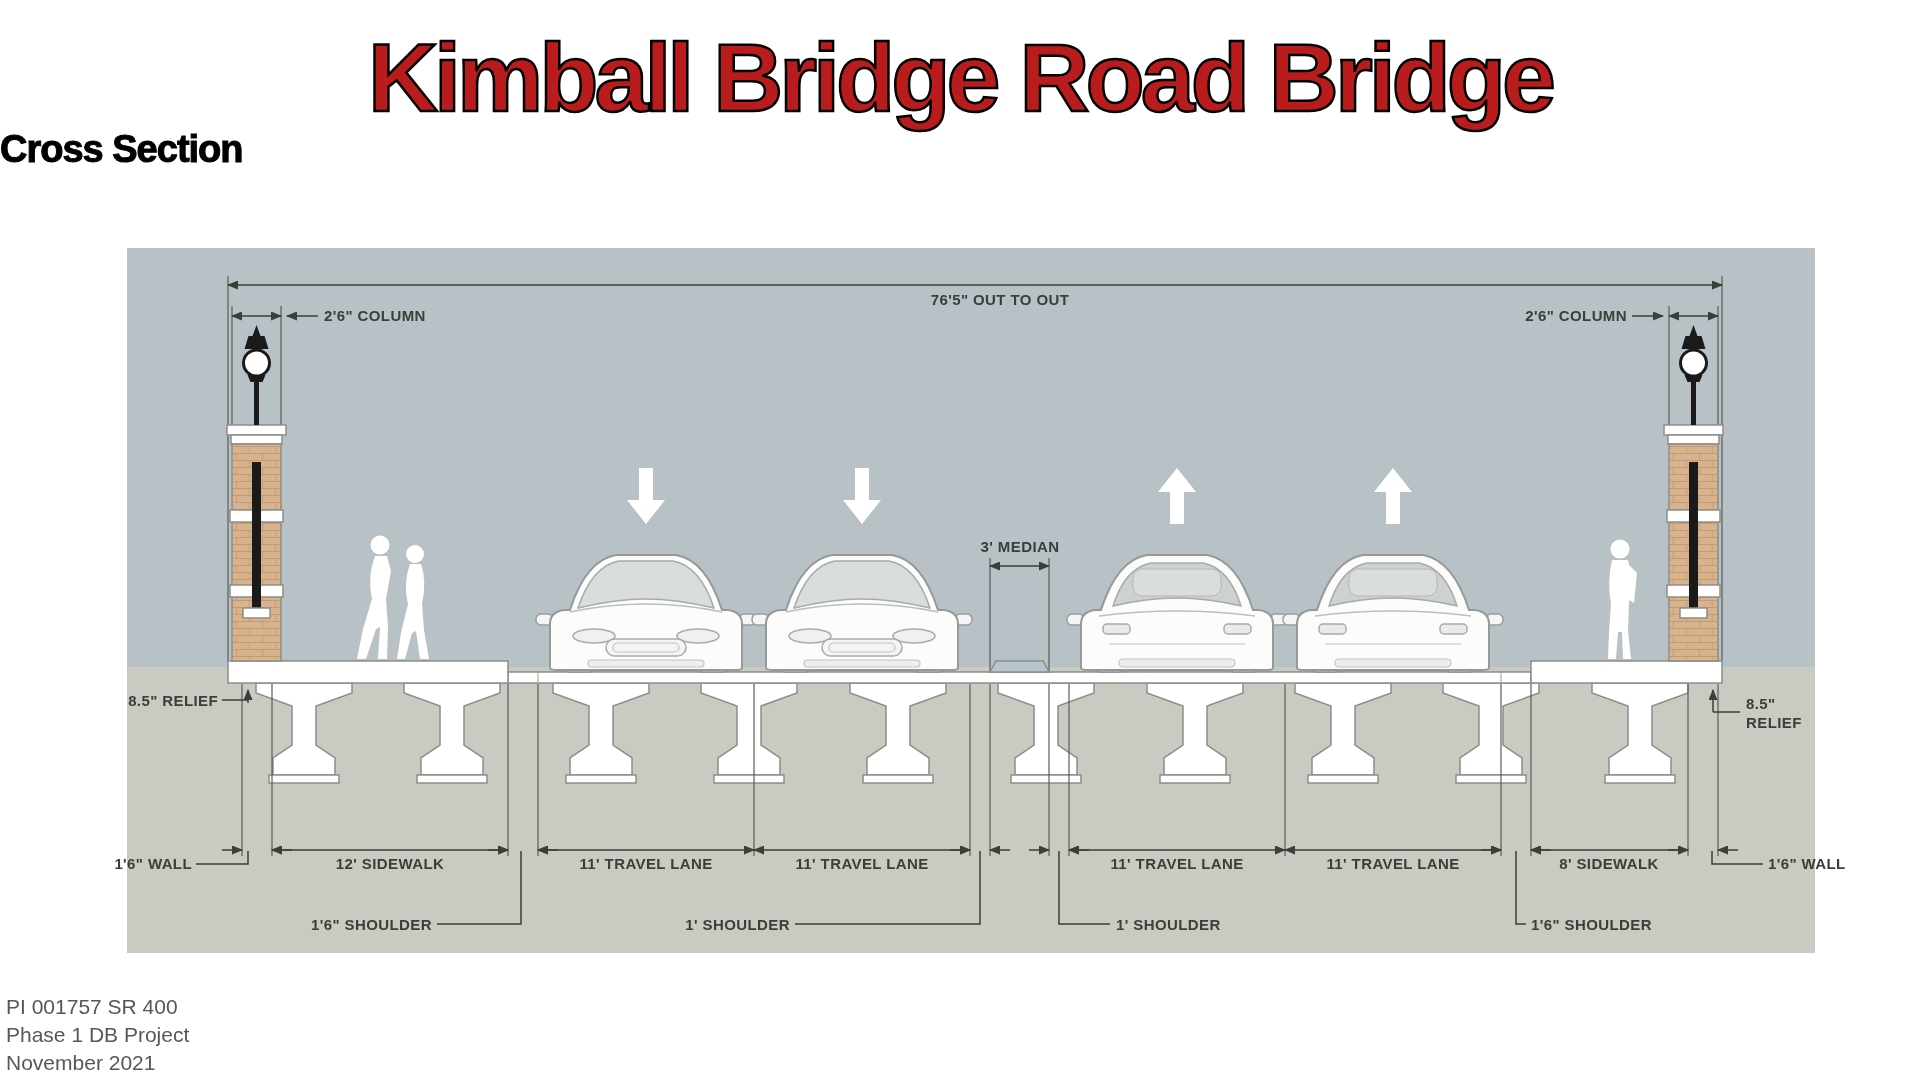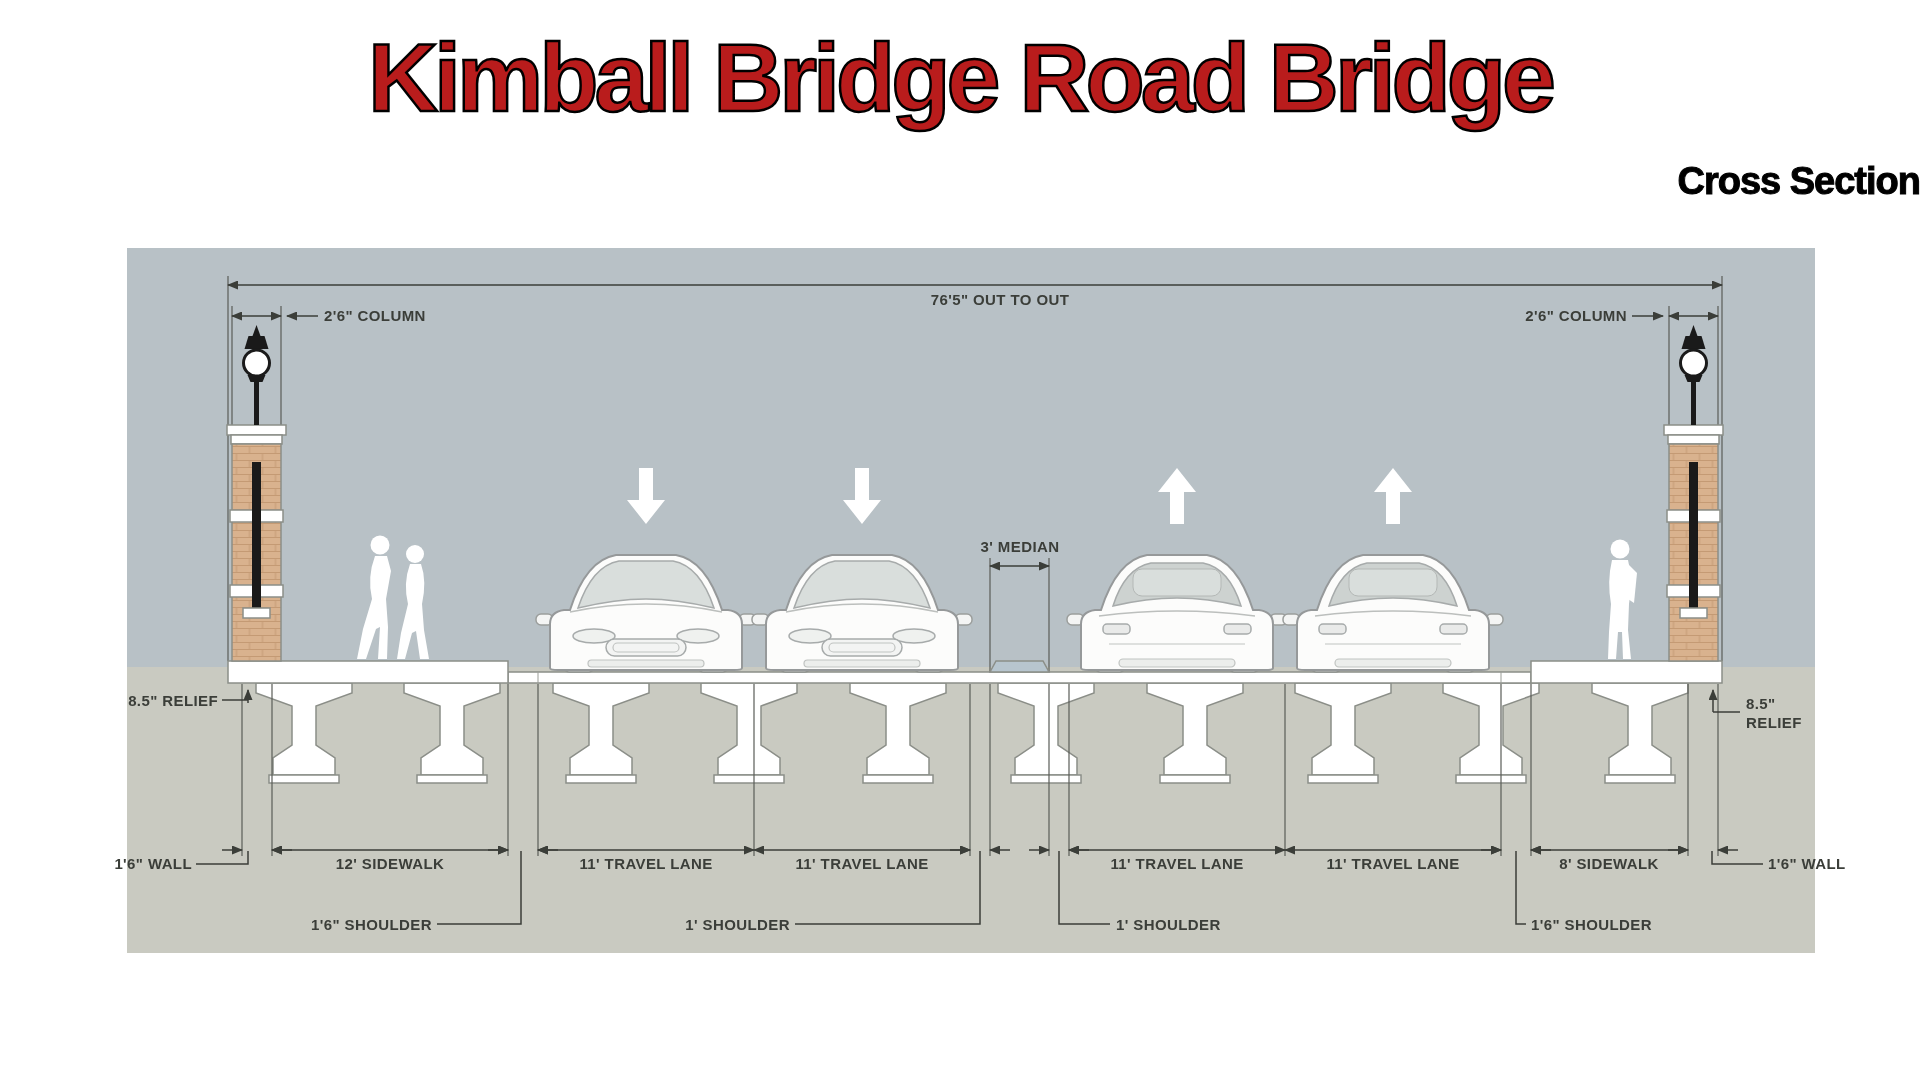--- a/index.html
+++ b/index.html
@@ -1,22 +1,22 @@
 <!DOCTYPE html>
 <html><head>
 <meta charset="utf-8">
 <style>
   html,body{margin:0;padding:0;background:#fff;}
   .page{position:relative;width:1920px;height:1080px;background:#ffffff;overflow:hidden;
         font-family:"Liberation Sans",sans-serif;}
   .title{position:absolute;top:22px;left:0;width:100%;text-align:center;
          font-size:97px;font-weight:900;color:#b91c1c;letter-spacing:-4px;
          -webkit-text-stroke:2.5px #000;}
-  .subtitle{position:absolute;top:128px;left:0;width:100%;text-align:right;
-            font-size:38px;font-weight:900;color:#000;letter-spacing:-1px;margin-top:32px;
+  .subtitle{position:absolute;top:128px;left:0;width:100%;text-align:left;
+            font-size:38px;font-weight:900;color:#000;letter-spacing:-1px;
             -webkit-text-stroke:1px #000;}
   .footer{position:absolute;left:6px;top:993px;font-size:21px;line-height:28px;color:#54585c;}
   svg .dim{stroke:#3b3e39;stroke-width:1.5;fill:none;}
   svg .ext{stroke:#5a5d58;stroke-width:1.2;fill:none;}
   svg .lead{stroke:#3b3e39;stroke-width:1.5;fill:none;}
   svg .dimtext{font-family:"Liberation Sans",sans-serif;font-size:15px;font-weight:bold;
                fill:#3b3e39;letter-spacing:.4px;}
   svg .white{fill:#ffffff;stroke:#8b8e88;stroke-width:1.5;}
   svg .deckjoint{stroke:#9a9d97;stroke-width:1;}
 </style>
@@ -252,14 +252,19 @@
       <text class="dimtext" x="1177" y="869" text-anchor="middle">11' TRAVEL LANE</text>
       <text class="dimtext" x="1393" y="869" text-anchor="middle">11' TRAVEL LANE</text>
       <text class="dimtext" x="1609" y="869" text-anchor="middle">8' SIDEWALK</text>
       <text class="dimtext" x="432" y="930" text-anchor="end">1'6" SHOULDER</text>
       <text class="dimtext" x="790" y="930" text-anchor="end">1' SHOULDER</text>
       <text class="dimtext" x="1116" y="930" text-anchor="start">1' SHOULDER</text>
       <text class="dimtext" x="1531" y="930" text-anchor="start">1'6" SHOULDER</text>
     </g>
   </svg>
 
+  <div class="footer">
+    <div>PI 001757 SR 400</div>
+    <div>Phase 1 DB Project</div>
+    <div>November 2021</div>
+  </div>
 
 </div>
 
 </body></html>

